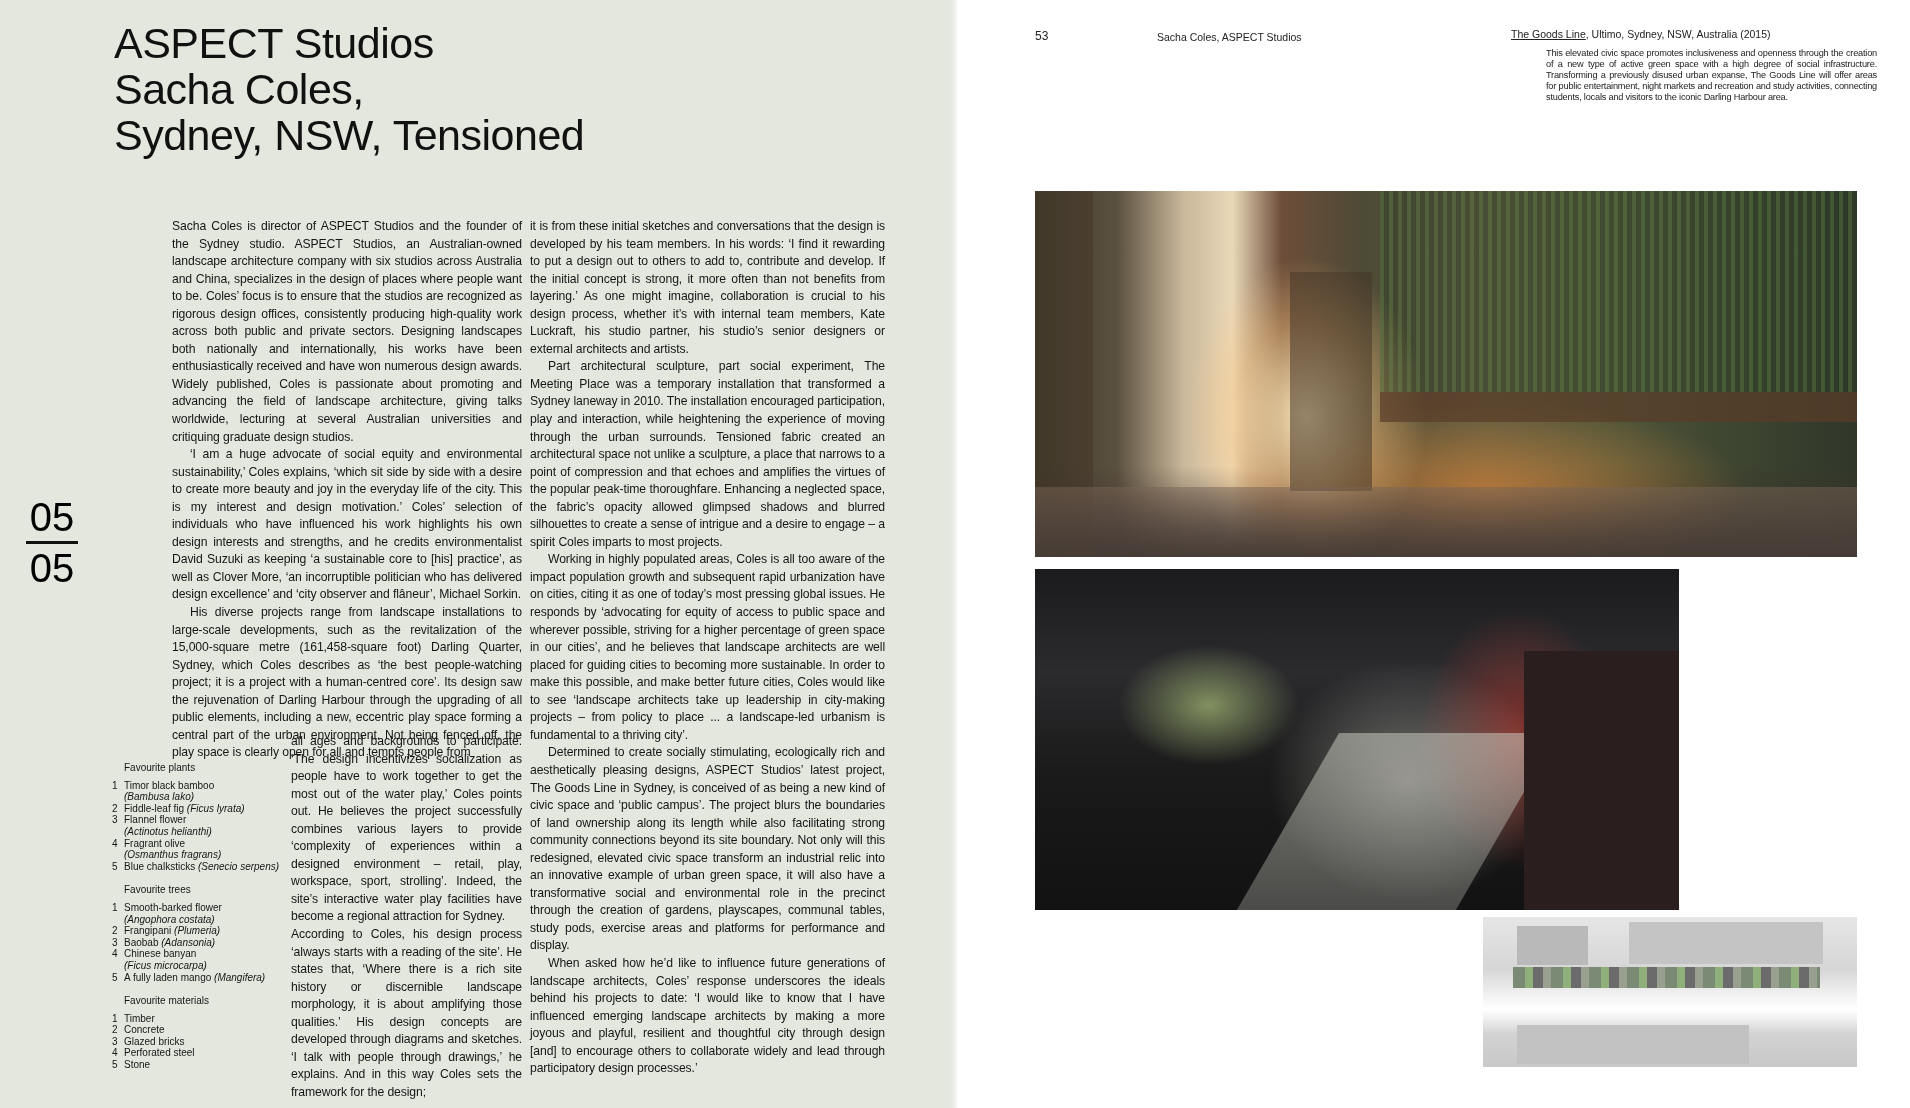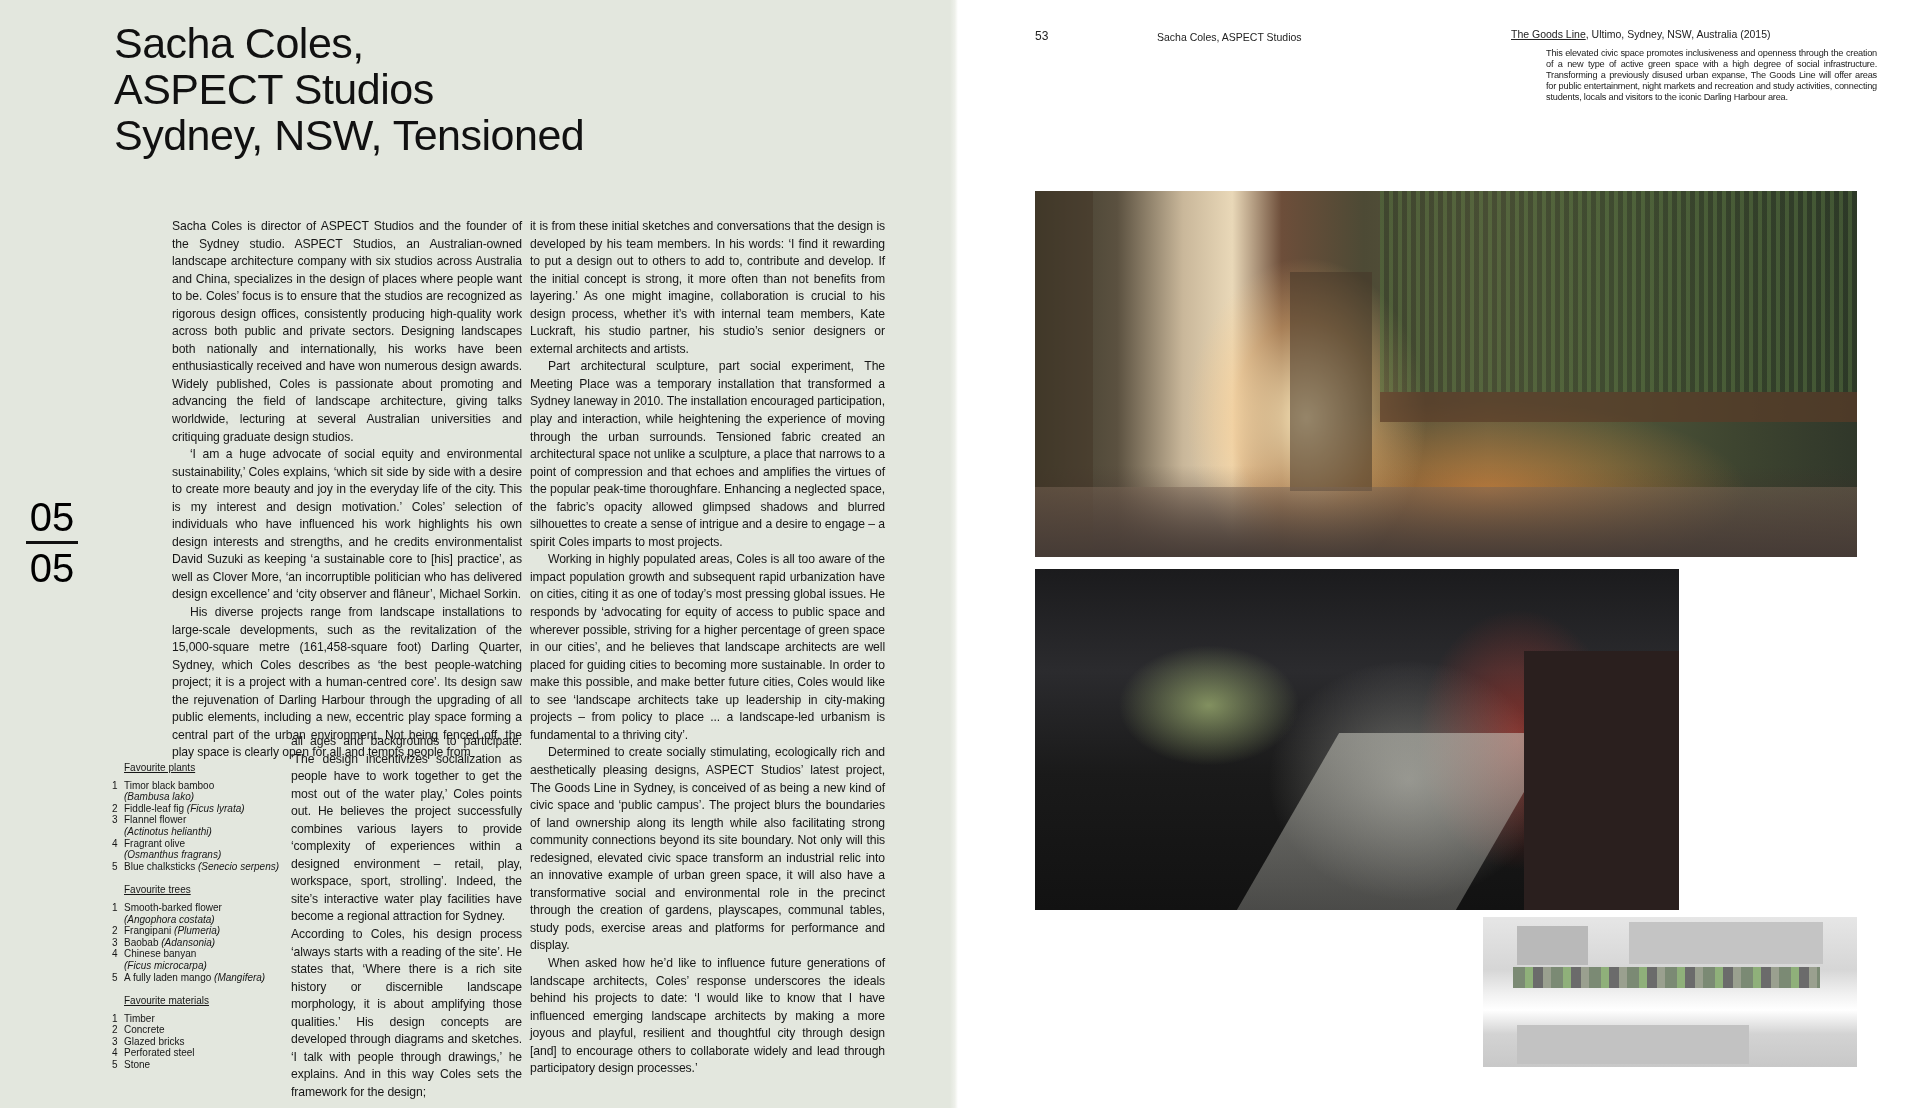--- a/index.html
+++ b/index.html
@@ -22,21 +22,21 @@
   .col { position: absolute; font-size: 12.2px; line-height: 17.55px; text-align: justify;
          color: #161616; letter-spacing: -0.1px; margin-top: 33px; }
   .col p { margin: 0; }
   .col p.indent { text-indent: 18px; }
   .col1 { left: 172px; top: 185px; width: 350px; }
   .col1b { left: 291px; top: 700px; width: 231px; }
   .col2 { left: 530px; top: 185px; width: 355px; }
 
   .fav { position: absolute; left: 112px; top: 762px; width: 175px; font-size: 10px; line-height: 11.6px; color: #161616; }
   .fav .group { margin-bottom: 12px; }
-  .fav .heading { text-decoration: underline; margin-left: 12px; margin-bottom: 6px; display: block; }
+  .fav .heading { margin-left: 12px; margin-bottom: 6px; display: block; }
   .fav .item { display: flex; }
   .fav .num { width: 12px; flex: 0 0 12px; }
   .fav .sci { font-style: italic; }
 
   .folio { position: absolute; left: 1035px; top: 29px; font-size: 12px; color: #222; }
   .running-head { position: absolute; left: 1157px; top: 31px; font-size: 10.5px; color: #222; }
 
   .caption { position: absolute; left: 1511px; top: 29px; width: 366px; font-size: 9.2px; line-height: 11px; color: #222; }
   .caption .cap-title { font-size: 10.5px; margin-bottom: 8px; display: block; }
   .caption .cap-title u { text-decoration: underline; }
@@ -71,22 +71,22 @@
     background: repeating-linear-gradient(to right, #7b8a74 0 12px, #8fb07a 12px 20px, #6b6b6b 20px 30px, #9aa08f 30px 38px); }
   .photo3 .block1 { position: absolute; left: 9%; top: 6%; width: 19%; height: 26%; background: #b9b9b9; }
   .photo3 .block2 { position: absolute; left: 39%; top: 3%; width: 52%; height: 28%; background: #c4c4c4; }
   .photo3 .block3 { position: absolute; left: 9%; top: 72%; width: 62%; height: 26%; background: #c2c2c2; }
 </style>
 </head>
 <body>
 
 <div class="page-left">
   <h1 class="title">
+    <span>ASPECT Studios</span>
     <span>Sacha Coles,</span>
-    <span>ASPECT Studios</span>
     <span>Sydney, NSW, Tensioned</span>
   </h1>
 
   <div class="chapter">
     <div>05</div>
     <div class="rule"></div>
     <div>05</div>
   </div>
 
   <div class="col col1">

